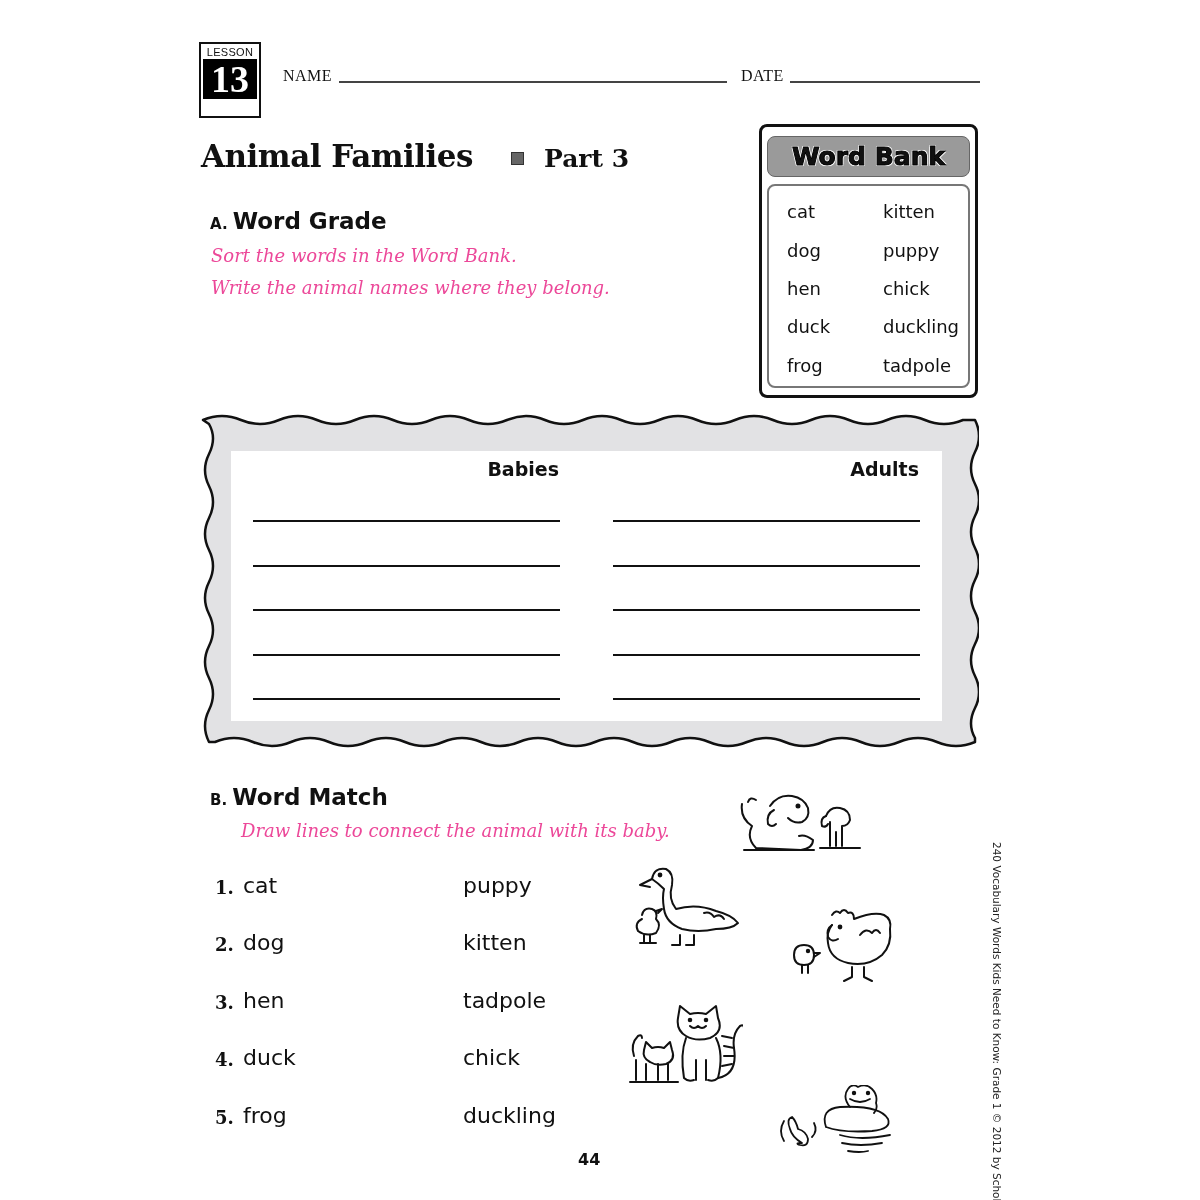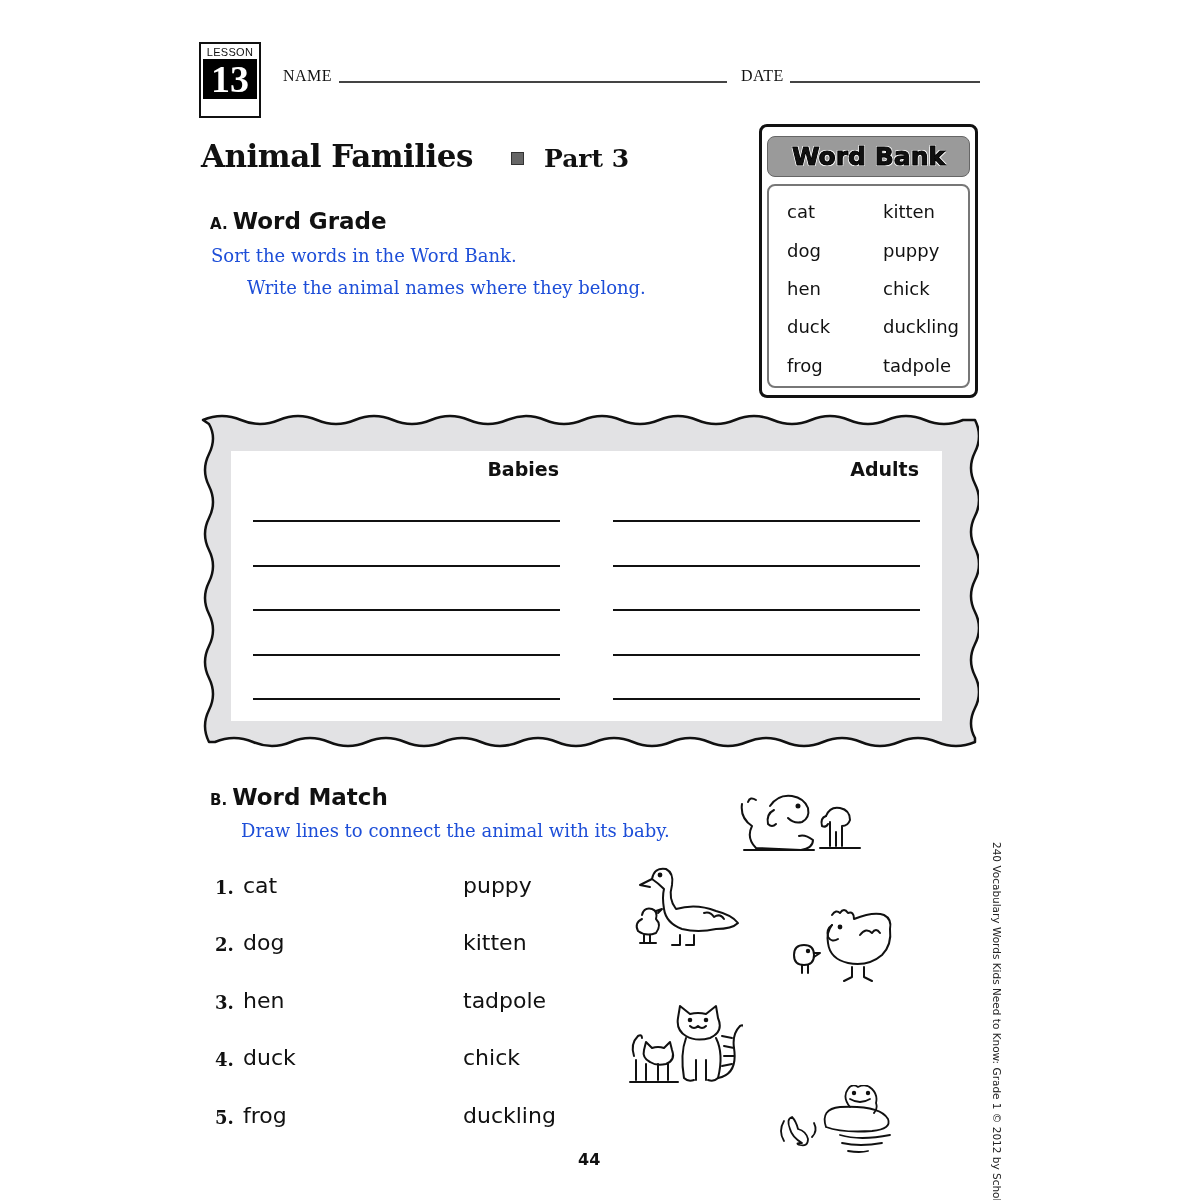--- a/index.html
+++ b/index.html
@@ -13,21 +13,21 @@
   .field-label { font-family:"Liberation Serif", serif; font-size:16px; letter-spacing:0.5px; color:#111; }
   .field-line { border-bottom:2px solid #444; height:0; }
 
   
   .title { left:201px; top:138px; font-family:"DejaVu Serif", serif; font-weight:bold; font-size:31px; letter-spacing:-0.5px; color:#111; }
   .title-bullet { left:511px; top:152px; width:13px; height:13px; background:#666; border:1px solid #333; box-sizing:border-box; }
   .part { left:544px; top:144px; font-family:"DejaVu Serif", serif; font-weight:bold; font-size:25px; color:#111; }
 
   .sec-letter { font-family:"DejaVu Sans", sans-serif; font-weight:bold; font-size:15px; }
   .sec-title { font-family:"DejaVu Sans", sans-serif; font-weight:bold; font-size:23px; }
-  .instr { font-family:"DejaVu Serif", serif; font-size:18px; color:#1d4ed8; }
+  .instr { font-family:"DejaVu Serif", serif; font-size:18px; color:#ec4899;font-style:italic; }
 
   
   .wb { left:759px; top:124px; width:219px; height:274px; border:3px solid #111; border-radius:8px; box-sizing:border-box; background:#fff; }
   .wb-head { position:absolute; left:5px; top:9px; width:203px; height:41px; background:#9a9a9a; border-radius:8px; border:1px solid #666; box-sizing:border-box; text-align:center; font-family:"DejaVu Sans", sans-serif; font-weight:bold; font-size:25px; line-height:40px; color:#111; -webkit-text-stroke:1px #000; text-shadow:0 0 2px #fff, 1px 1px 0 #fff, -1px -1px 0 #fff, 1px -1px 0 #fff, -1px 1px 0 #fff; }
   .wb-body { position:absolute; left:5px; top:57px; width:203px; height:204px; border:2px solid #777; border-radius:8px; box-sizing:border-box; }
   .wb-word { position:absolute; font-family:"DejaVu Sans", sans-serif; font-size:18px; color:#111; }
 
   
   .sort-frame { left:193px; top:412px; width:786px; height:342px; }
   .sort-inner { left:231px; top:451px; width:711px; height:270px; background:#fff; }
@@ -57,21 +57,21 @@
 
 <div class="abs title">Animal Families</div>
 <div class="abs title-bullet"></div>
 <div class="abs part">Part 3</div>
 
 <div class="abs" style="left:210px; top:208px;">
   <span class="sec-letter">A.</span>
   <span class="sec-title">Word Grade</span>
 </div>
 <div class="abs instr" style="left:211px; top:245px;">Sort the words in the Word Bank.</div>
-<div class="abs instr" style="left:211px; top:277px;margin-left:36px;">Write the animal names where they belong.</div>
+<div class="abs instr" style="left:211px; top:277px;">Write the animal names where they belong.</div>
 
 <div class="abs wb">
   <div class="wb-head">Word Bank</div>
   <div class="wb-body">
     <div class="wb-word" style="left:18px; top:15px;">cat</div>
     <div class="wb-word" style="left:114px; top:15px;">kitten</div>
     <div class="wb-word" style="left:18px; top:54px;">dog</div>
     <div class="wb-word" style="left:114px; top:54px;">puppy</div>
     <div class="wb-word" style="left:18px; top:92px;">hen</div>
     <div class="wb-word" style="left:114px; top:92px;">chick</div>

